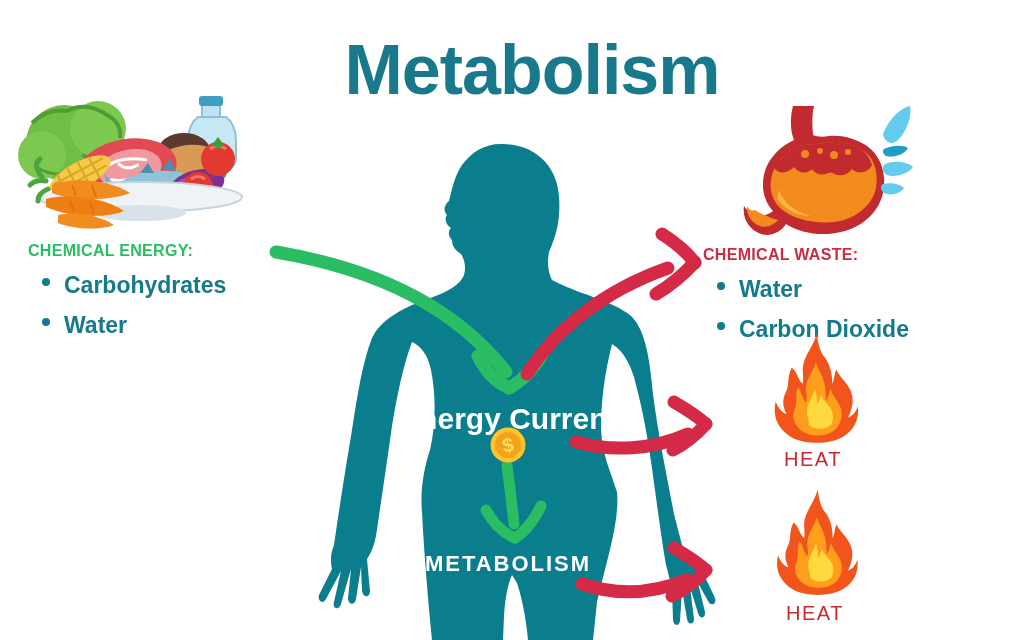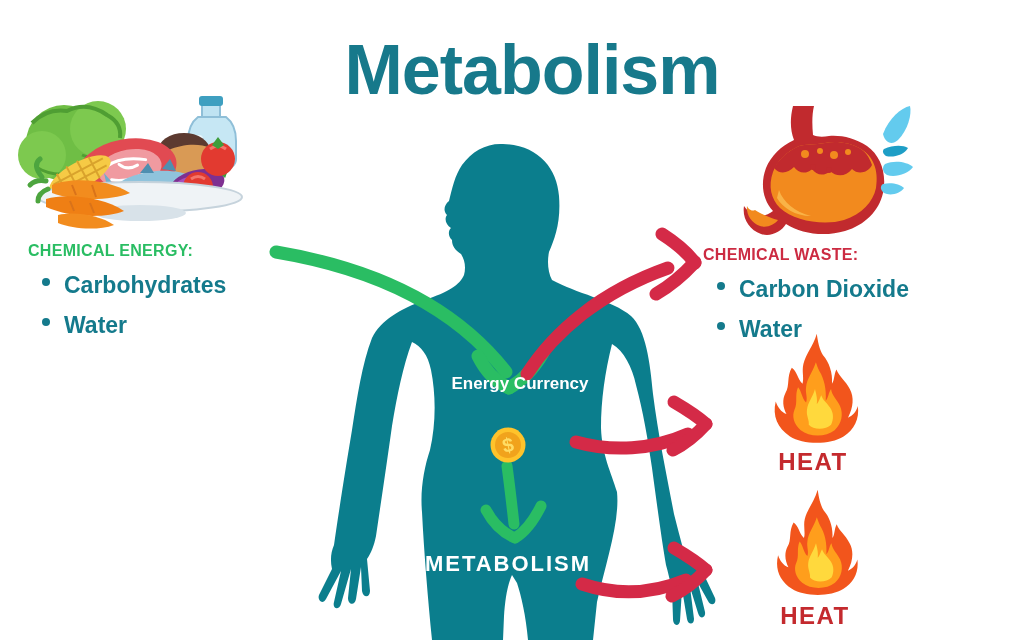--- a/index.html
+++ b/index.html
@@ -17,24 +17,24 @@
   .heading.red{color:#CC2B42;}
   ul.diagram-list{list-style:none;margin:0;padding:0;}
   ul.diagram-list li{
     position:relative;padding-left:36px;margin-bottom:13px;
     font-size:23px;font-weight:bold;color:#147A8C;white-space:nowrap;
   }
   ul.diagram-list li::before{
     content:"";position:absolute;left:14px;top:6px;width:8px;height:8px;border-radius:50%;background:#147A8C;
   }
   .body-label{color:#ffffff;font-weight:bold;text-align:center;}
-  .energy-currency{left:360px;top:374px;width:320px;font-size:17px;}
+  .energy-currency{left:360px;top:402px;width:320px;font-size:30px;}
   .metabolism{left:388px;top:551px;width:240px;font-size:22px;letter-spacing:2px;}
   .heat{
-    width:110px;text-align:center;font-size:24px;font-weight:bold;
+    width:110px;text-align:center;font-size:20px;font-weight:normal;
     letter-spacing:1.5px;color:#C42A2E;
   }
   .heat-1{left:758px;top:448px;}
   .heat-2{left:760px;top:602px;}
   svg{display:block;}
   .noevents{pointer-events:none;}
 </style>
 </head>
 <body>
 
@@ -210,22 +210,22 @@
     <div class="heading green">CHEMICAL ENERGY:</div>
     <ul class="diagram-list" style="margin-top:12px;">
       <li>Carbohydrates</li>
       <li>Water</li>
     </ul>
   </div>
 
   <div class="abs" style="left:703px;top:246px;">
     <div class="heading red">CHEMICAL WASTE:</div>
     <ul class="diagram-list" style="margin-top:12px;">
+      <li>Water</li>
       <li>Carbon Dioxide</li>
-      <li>Water</li>
     </ul>
   </div>
 
   <div class="abs body-label energy-currency">Energy Currency</div>
 
   <svg class="abs noevents" style="left:488px;top:424px;" width="40" height="40" viewBox="0 0 40 40">
     <circle cx="20" cy="21" r="17.5" fill="#FFC32B"></circle>
     <circle cx="20" cy="21" r="13" fill="#F1A31C"></circle>
     <text x="20" y="28" text-anchor="middle" font-size="20" font-weight="bold" font-family="Liberation Sans, sans-serif" fill="#FFDC64" transform="rotate(-12 20 21)">$</text>
   </svg>

